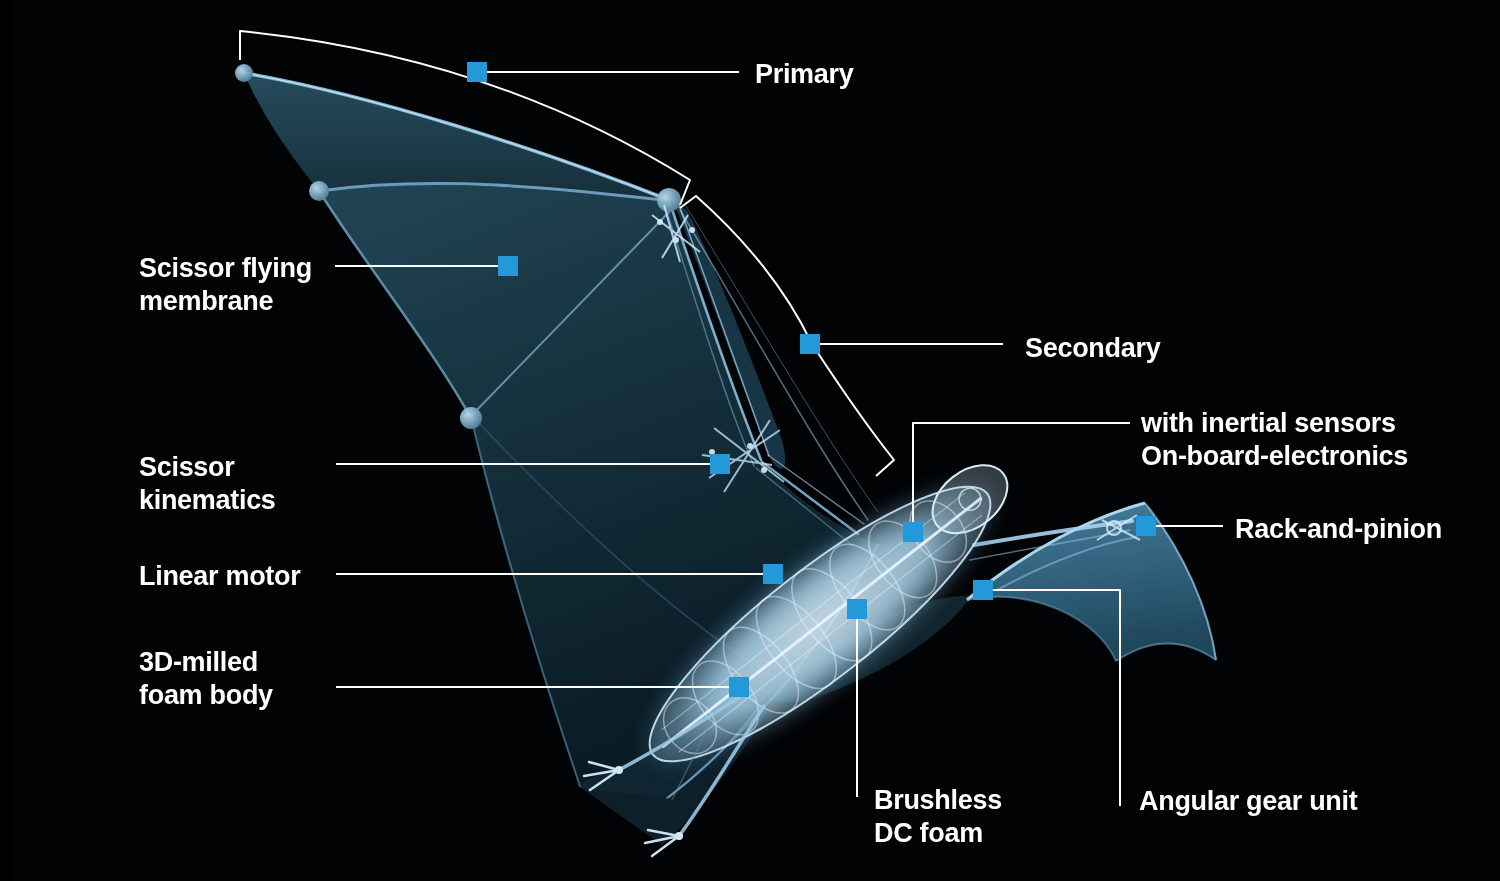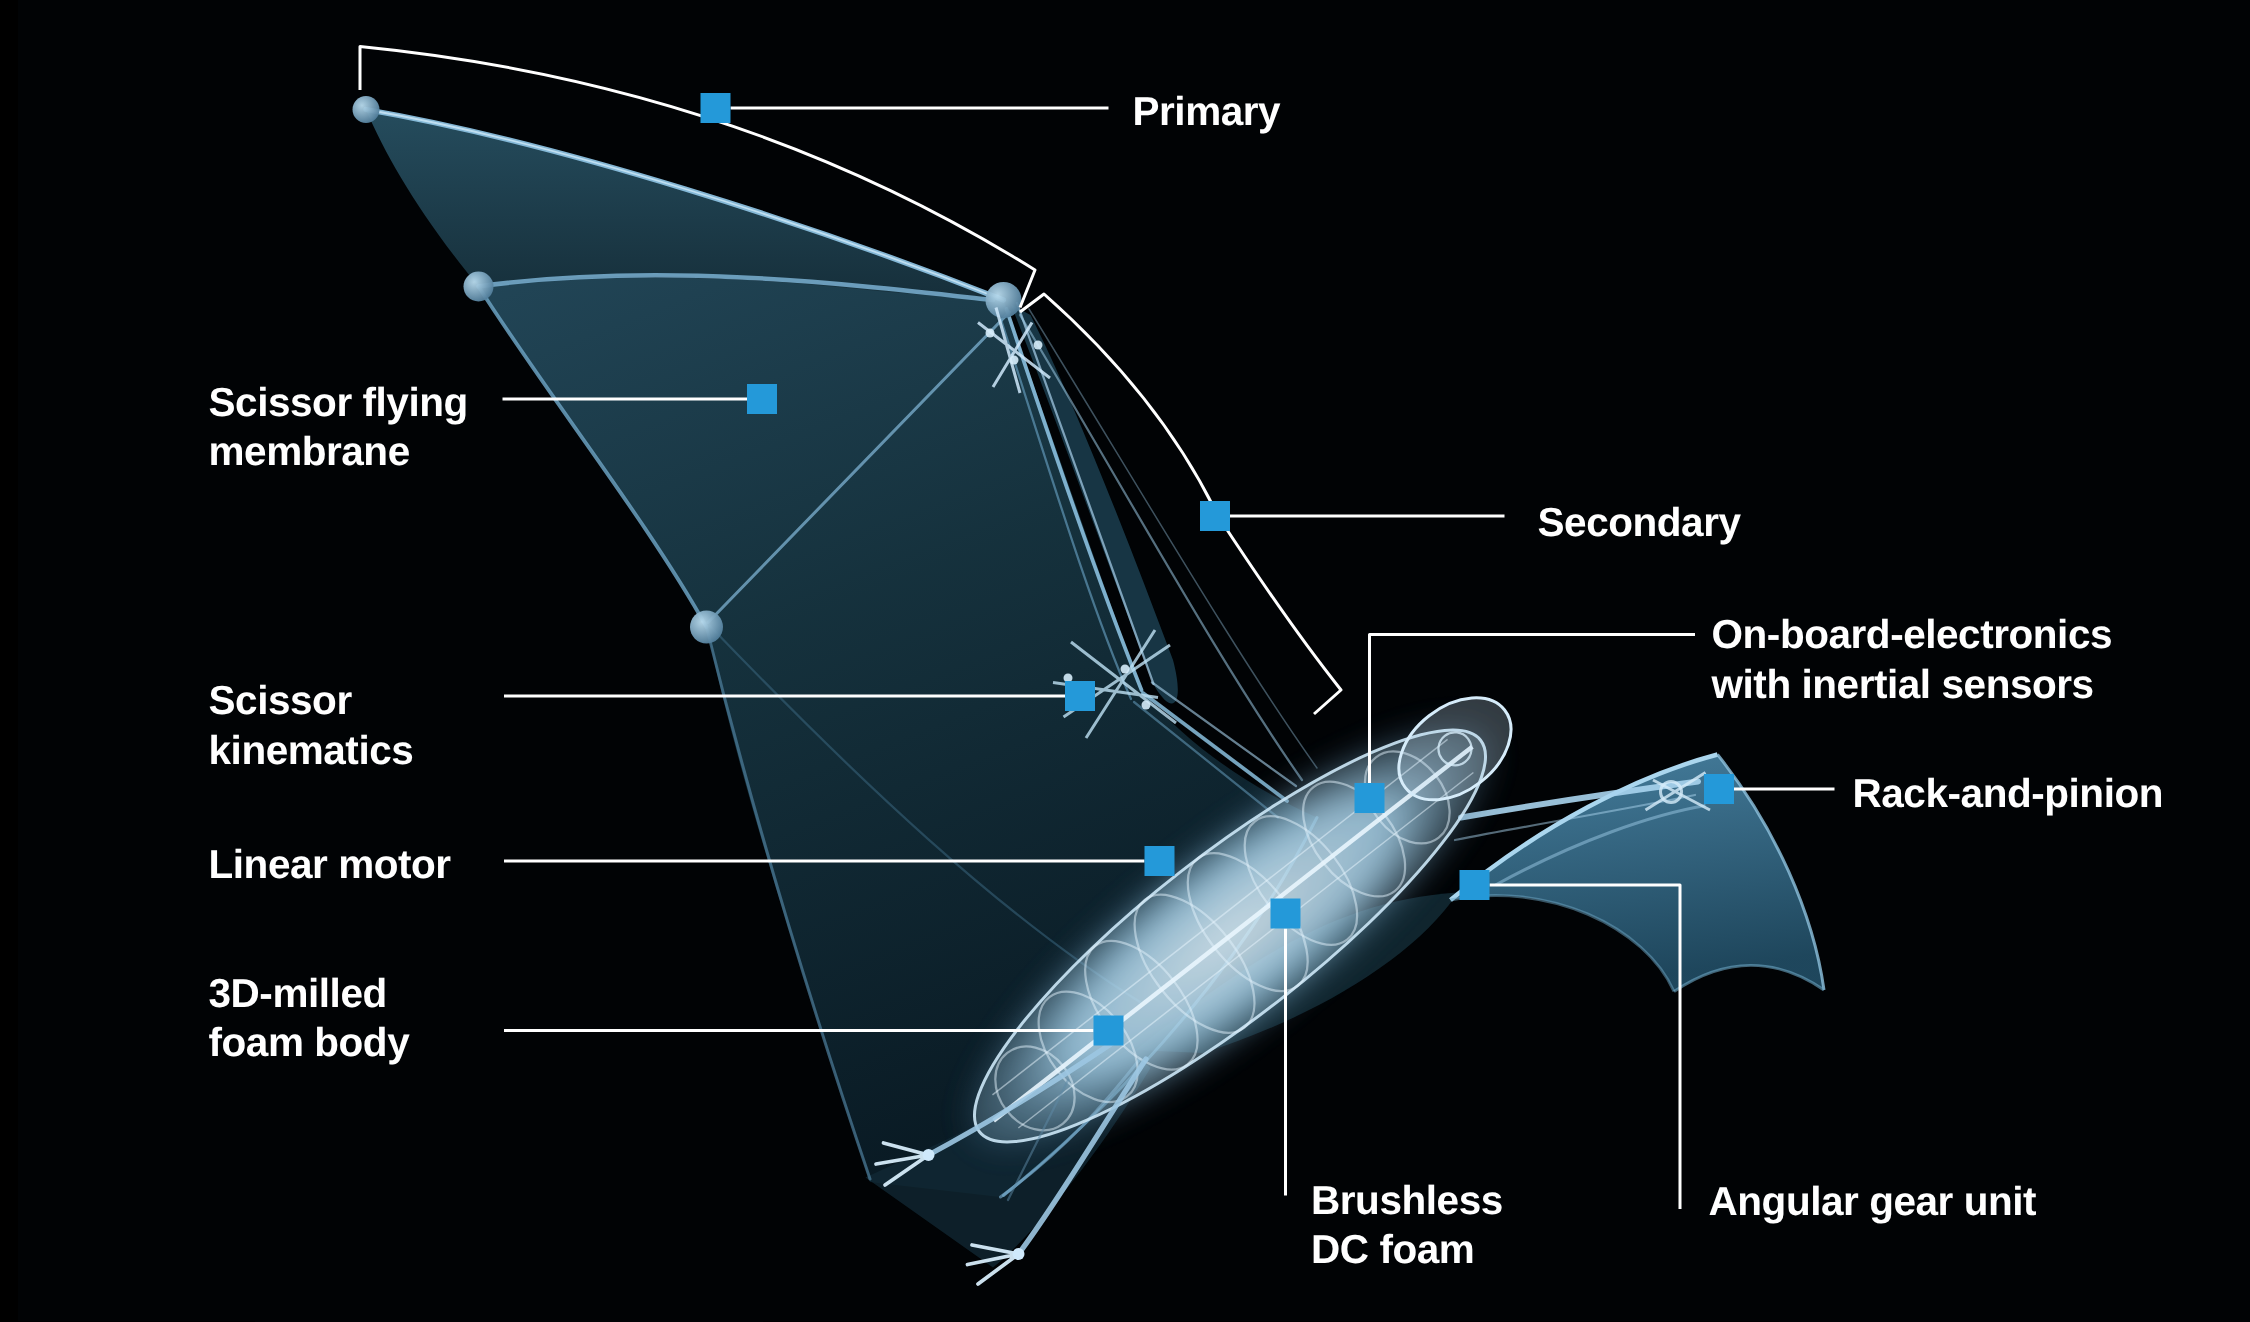--- a/index.html
+++ b/index.html
@@ -183,22 +183,22 @@
     </div>
     <div class="callout-label" style="left: 127px; top: 252px;">
       <span>Scissor flying</span>
       <span>membrane</span>
     </div>
     <div class="callout-label" style="left: 1013px; top: 332px;">
       <span>Secondary</span>
 
     </div>
     <div class="callout-label" style="left: 1129px; top: 407px;">
+      <span>with inertial sensors</span>
       <span>On-board-electronics</span>
-      <span>with inertial sensors</span>
     </div>
     <div class="callout-label" style="left: 1223px; top: 513px; text-align: right;">
       <span>Rack-and-pinion</span>
     </div>
     <div class="callout-label" style="left: 127px; top: 451px;">
       <span>Scissor</span>
       <span>kinematics</span>
     </div>
     <div class="callout-label" style="left: 127px; top: 560px;">
       <span>Linear motor</span>

